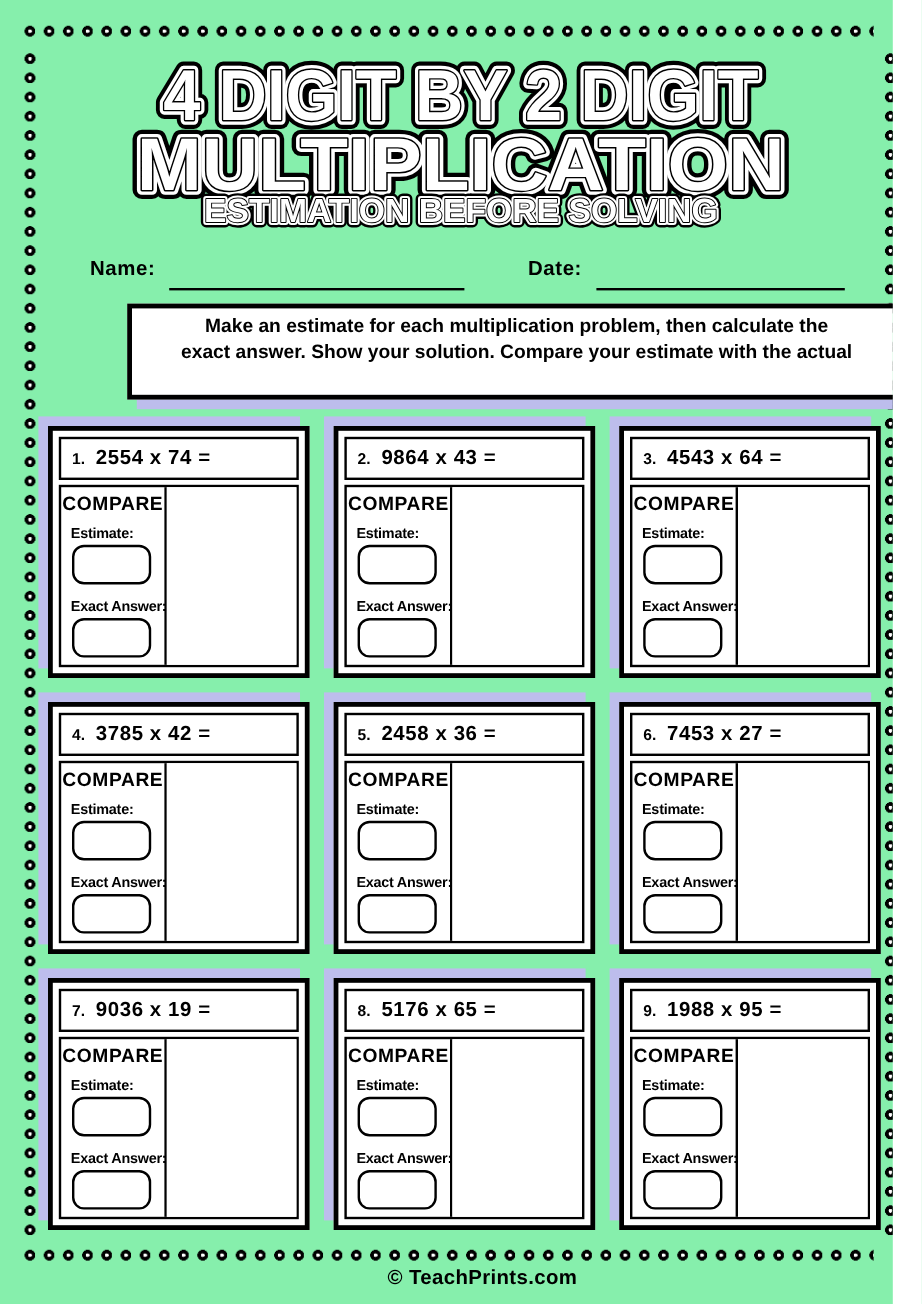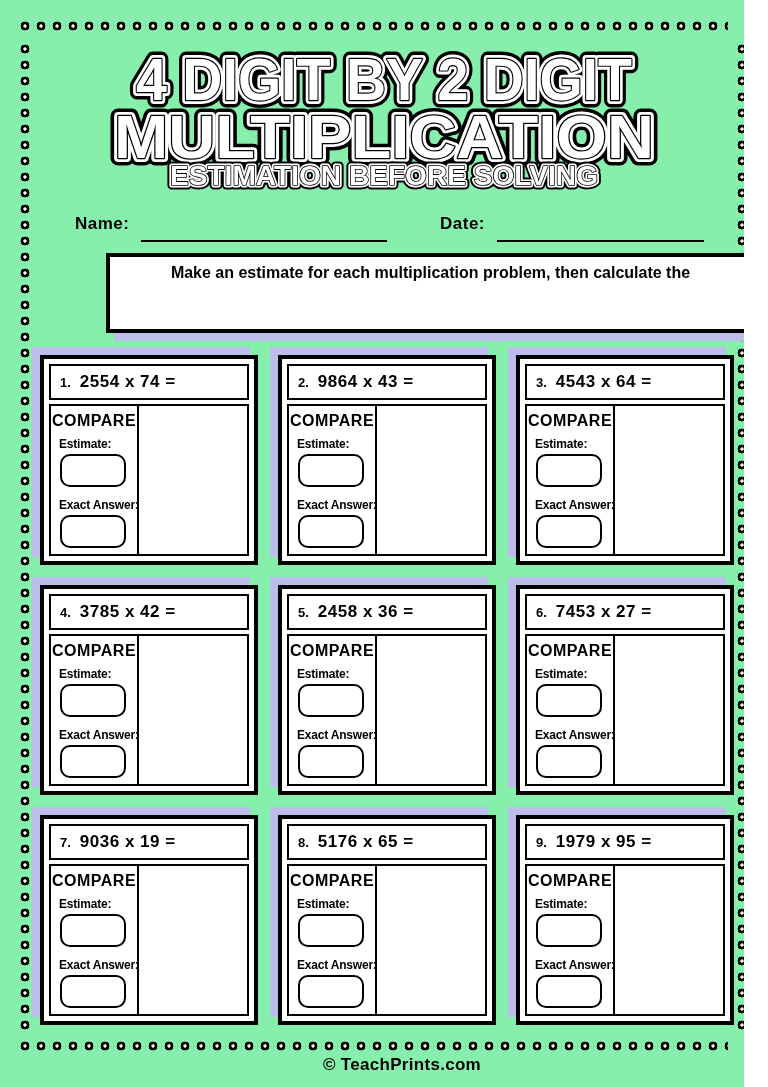--- a/index.html
+++ b/index.html
@@ -127,20 +127,21 @@
 
   <div class="field-row">
     <span class="nd-label" id="name-label">Name:</span>
     <span class="nd-line" id="name-line"></span>
     <span class="nd-label" id="date-label">Date:</span>
     <span class="nd-line" id="date-line"></span>
   </div>
 
   <div id="instruction-box">
     <div class="instr-line">Make an estimate for each multiplication problem, then calculate the</div>
+    <div class="instr-line">exact answer. Show your solution. Compare your estimate with the actual</div>
   </div>
 
   <div class="card r0 c0">
     <div class="card-header">
       <span class="p-num">1.</span>
       <span class="p-expr">2554 x 74 =</span>
     </div>
     <div class="card-body">
       <div class="compare-col">
         <div class="compare-title">COMPARE</div>
@@ -268,21 +269,21 @@
         <div class="fld-label second">Exact Answer:</div>
         <div class="fld-box"></div>
       </div>
       <div class="work-area"></div>
     </div>
   </div>
 
   <div class="card r2 c2">
     <div class="card-header">
       <span class="p-num">9.</span>
-      <span class="p-expr">1979 x 95 =</span>
+      <span class="p-expr">1988 x 95 =</span>
     </div>
     <div class="card-body">
       <div class="compare-col">
         <div class="compare-title">COMPARE</div>
         <div class="fld-label">Estimate:</div>
         <div class="fld-box"></div>
         <div class="fld-label second">Exact Answer:</div>
         <div class="fld-box"></div>
       </div>
       <div class="work-area"></div>

